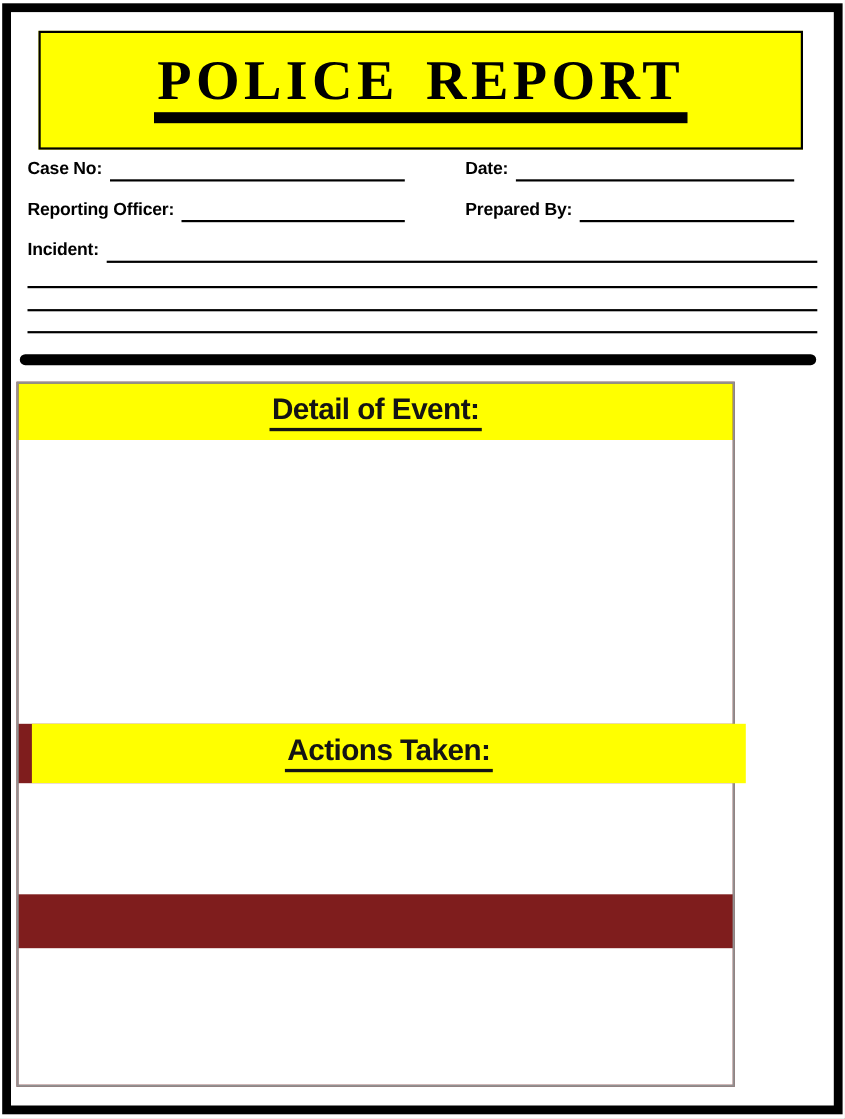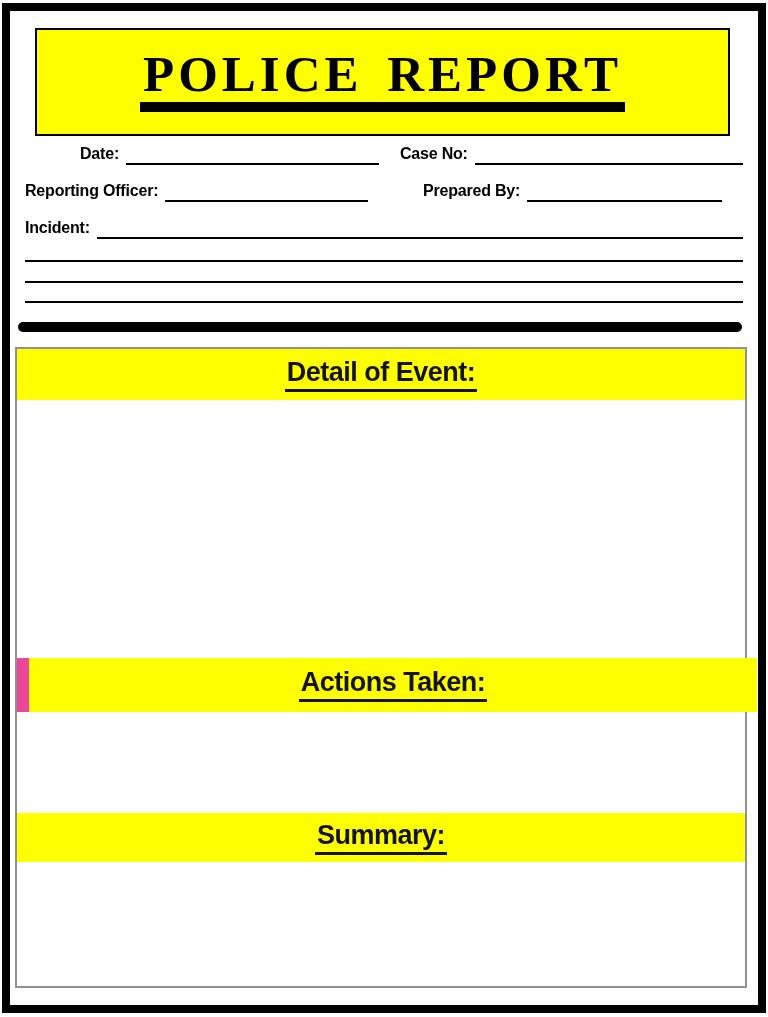--- a/index.html
+++ b/index.html
@@ -74,23 +74,23 @@
 
   
   .divider-bar{
     left:8px;top:311px;width:724px;height:10px;
     background:var(--ink-black);
     border-radius:5px;
   }
 
   
   .report-box{
-    left:5px;top:336px;width:732px;height:641px;
+    left:5px;top:336px;width:653px;height:641px;
     border:2px solid var(--box-border-gray);
-    background:#ec4899;
+    background:#7f1d1d;
   }
   .report-box > *{position:absolute;left:0;width:100%;}
   .section-band{
     background:var(--highlight-yellow);
     display:flex;align-items:center;justify-content:center;
   }
   .band-1{top:0;height:51px;}
   .band-2{top:309px;height:54px;margin-left:12px;}
   .band-3{top:464px;height:49px;}
   .section-heading{
@@ -111,26 +111,26 @@
 </head>
 <body>
 
 <div class="page">
 
   <div class="banner">
     <span class="banner-text">POLICE REPORT</span>
   </div>
 
   <div class="field-row row-1">
+    <div class="field field-a">
+      <span class="field-label">Case No:</span>
+      <span class="fill-line"></span>
+    </div>
     <div class="field field-b">
       <span class="field-label">Date:</span>
-      <span class="fill-line"></span>
-    </div>
-    <div class="field field-a">
-      <span class="field-label">Case No:</span>
       <span class="fill-line"></span>
     </div>
   </div>
 
   <div class="field-row row-2">
     <div class="field field-a">
       <span class="field-label">Reporting Officer:</span>
       <span class="fill-line"></span>
     </div>
     <div class="field field-b">
@@ -157,20 +157,17 @@
     <div class="section-band band-1">
       <span class="section-heading">Detail of Event:</span>
     </div>
     <div class="section-area area-1"></div>
 
     <div class="section-band band-2">
       <span class="section-heading">Actions Taken:</span>
     </div>
     <div class="section-area area-2"></div>
 
-    <div class="section-band band-3">
-      <span class="section-heading">Summary:</span>
-    </div>
     <div class="section-area area-3"></div>
 
   </div>
 
 </div>
 
 </body></html>

